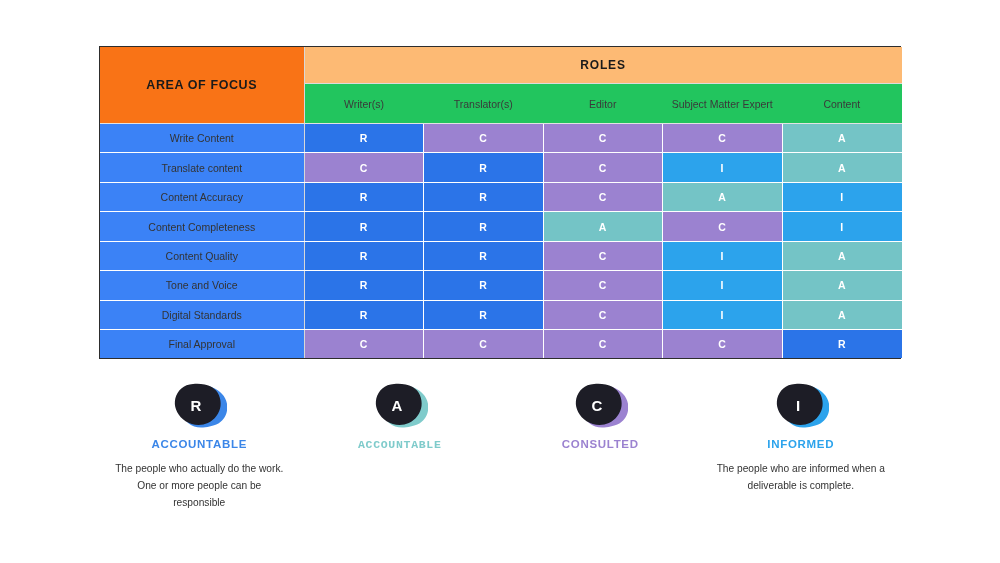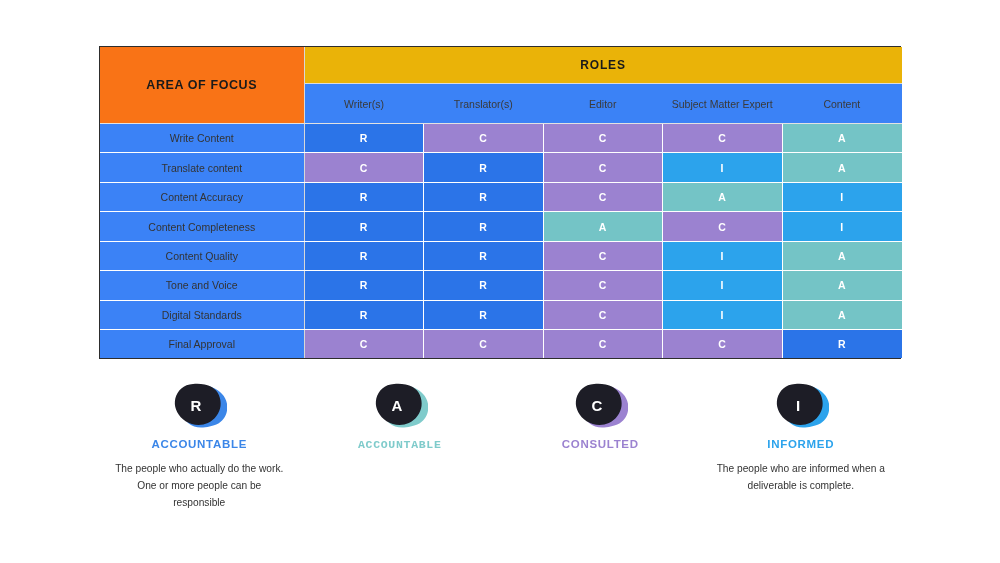--- a/index.html
+++ b/index.html
@@ -48,32 +48,32 @@
     text-align: center;
     vertical-align: middle;
     font-size: 12.5px;
     font-weight: bold;
     letter-spacing: 0.6px;
     color: #1a1a1a;
     border-right: 1px solid #d8d8d8;
     border-bottom: 1px solid #e2e2e2;
   }
   .th-roles {
-    background: #eab308;
+    background: #fdba74;
     text-align: center;
     vertical-align: middle;
     font-size: 12px;
     font-weight: bold;
     letter-spacing: 0.8px;
     color: #1a1a1a;
     height: 36px;
     border-bottom: 1px solid #dcdcdc;
   }
   .th-role {
-    background: #3b82f6;
+    background: #22c55e;
     text-align: center;
     vertical-align: middle;
     font-size: 10.5px;
     font-weight: normal;
     color: #3a3a3a;
     height: 39px;
     border-bottom: 1px solid #e2e2e2;
   }
 
   

